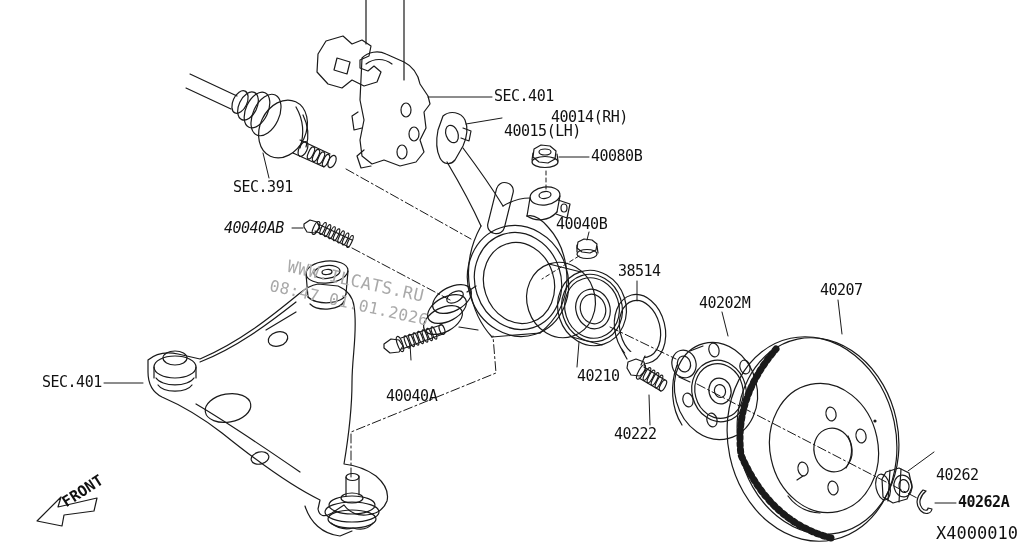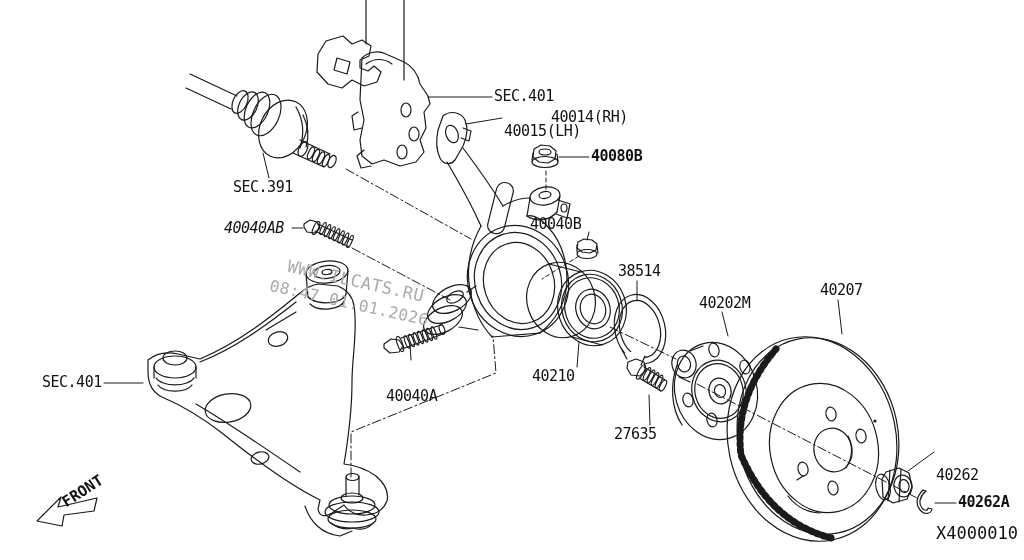--- a/index.html
+++ b/index.html
@@ -9,29 +9,29 @@
     color:#111;overflow:hidden;padding-left:32px;
   }
   .stage svg{position:absolute;left:0;top:0;}
   .lbl{
     position:absolute;font-size:15px;line-height:15px;
     letter-spacing:-0.5px;white-space:nowrap;color:#111;
   }
   .l-sec401-strut{left:494px;top:89px;}
   .l-knuckle-rh{left:504px;top:110px;margin-left:47px;}
   .l-knuckle-lh{left:504px;top:124px;}
-  .l-40080b{left:591px;top:149px;font-weight:bold;}
+  .l-40080b{left:591px;top:149px;}
   .l-sec391{left:233px;top:180px;}
   .l-40040ab{left:224px;top:221px;font-style:italic;}
-  .l-40040b{left:530px;top:217px;}
+  .l-40040b{left:556px;top:217px;}
   .l-38514{left:618px;top:264px;}
   .l-40202m{left:699px;top:296px;}
   .l-40207{left:820px;top:283px;text-align:right;}
   .l-40040a{left:386px;top:361px;margin-top:28px;}
-  .l-40210{left:532px;top:369px;}
+  .l-40210{left:577px;top:369px;}
   .l-40222{left:614px;top:427px;}
   .l-sec401-arm{left:42px;top:375px;}
   .l-40262{left:936px;top:468px;}
   .l-40262a{left:958px;top:495px;font-weight:bold;}
   .l-code{left:936px;top:526px;font-size:17px;letter-spacing:0;}
   .l-front{
     left:68px;top:495px;font-size:15px;font-weight:bold;
     transform:rotate(-33deg);transform-origin:left bottom;letter-spacing:0;
   }
   .wm{
@@ -307,21 +307,21 @@
 <div class="lbl l-knuckle-lh">40015(LH)</div>
 <div class="lbl l-40080b">40080B</div>
 <div class="lbl l-sec391">SEC.391</div>
 <div class="lbl l-40040ab">40040AB</div>
 <div class="lbl l-40040b">40040B</div>
 <div class="lbl l-38514">38514</div>
 <div class="lbl l-40202m">40202M</div>
 <div class="lbl l-40207">40207</div>
 <div class="lbl l-40040a">40040A</div>
 <div class="lbl l-40210">40210</div>
-<div class="lbl l-40222">27635</div>
+<div class="lbl l-40222">40222</div>
 <div class="lbl l-sec401-arm">SEC.401</div>
 <div class="lbl l-40262">40262</div>
 <div class="lbl l-40262a">40262A</div>
 <div class="lbl l-front">FRONT</div>
 <div class="lbl l-code">X4000010</div>
 
 <div class="wm wm1">WWW.ILCATS.RU</div>
 <div class="wm wm2">08:47 01.01.2026</div>
 
 </div>

